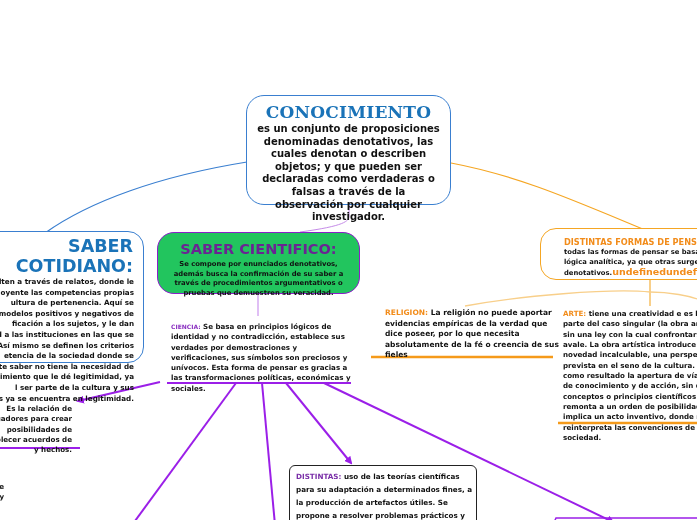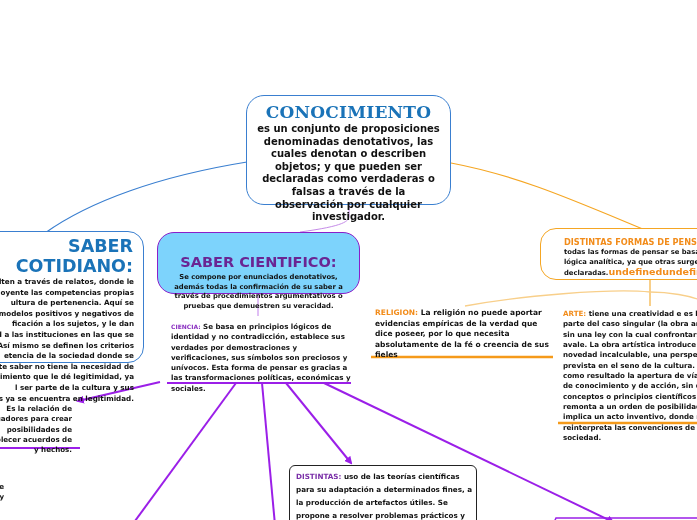--- a/index.html
+++ b/index.html
@@ -10,35 +10,35 @@
   .node { position:absolute; box-sizing:border-box; }
   .root { left:246px; top:79px; width:205px; height:110px; border:1.5px solid #3a7fd0; border-radius:18px;
           background:#fff; text-align:center; padding-top:6px; }
   .root .title { font-family:"DejaVu Serif","Liberation Serif",serif; font-weight:bold; font-size:17px; color:#1a73b8; letter-spacing:0.2px; line-height:20px; }
   .root .body { font-size:10px; font-weight:bold; line-height:12.6px; margin-top:1px; padding:0 10px; }
 
   .cot { left:-60px; top:215px; width:204px; height:132px; border:1.5px solid #3a7fd0; border-radius:16px; background:#fff; padding:4px 6px 0 8px; }
   .cot .title { font-weight:bold; font-size:17.5px; color:#1a73b8; text-align:right; line-height:20px; padding-right:4px; }
   .cot .body { font-size:7.2px; font-weight:bold; line-height:10.6px; text-align:right; padding-right:3px; margin-top:1px; white-space:nowrap; }
 
-  .cie { left:157px; top:216px; width:203px; height:62px; border:1.5px solid #8a1fc9; border-radius:17px; background:#7dd3fc; text-align:center; padding-top:21px; }
+  .cie { left:157px; top:216px; width:203px; height:62px; border:1.5px solid #8a1fc9; border-radius:17px; background:#22c55e; text-align:center; padding-top:8px; }
   .cie .title { font-weight:bold; font-size:14.5px; color:#6a2593; line-height:17px; }
   .cie .body { font-size:6.8px; font-weight:bold; line-height:9.6px; margin-top:2px; padding:0 6px; }
 
   .dis { left:540px; top:212px; width:200px; height:52px; border:1.5px solid #f5a623; border-radius:16px; background:#fff; padding:8px 0 0 23px; }
   .dis .title { font-weight:bold; font-size:8.2px; color:#f28c1a; white-space:nowrap; line-height:11px; }
   .dis .body { font-size:6.8px; font-weight:bold; line-height:9.6px; white-space:nowrap; }
   .dis .accent { color:#f28c1a; font-size:9.5px; }
 
   .plain { font-size:7.1px; font-weight:bold; line-height:10.3px; }
   .label-purple { color:#8a2fc0; font-size:6px; }
   .label-orange { color:#f28c1a; }
 
   .ciencia { left:171px; top:306px; width:182px; }
-  .religion { left:375px; top:292px; width:178px; font-size:7.5px; line-height:10.6px; }
+  .religion { left:385px; top:292px; width:178px; font-size:7.5px; line-height:10.6px; }
   .arte { left:563px; top:293px; width:200px; white-space:nowrap; font-size:7.1px; line-height:10.35px; }
   .rel-left { left:-60px; top:388px; width:132px; text-align:right; }
   .frag2 { left:-30px; top:466px; width:34px; text-align:right; }
 
   .tec { left:289px; top:449px; width:188px; height:80px; border:1.3px solid #222; border-radius:6px; background:#fff; padding:4px 0 0 6px; font-size:7.2px; font-weight:bold; line-height:13px; }
   .tec .label-purple { font-size:7.2px; color:#7a2fa8; }
 
   .clas { left:556px; top:507px; width:160px; font-family:"DejaVu Serif","Liberation Serif",serif; font-size:7px; font-weight:bold; white-space:nowrap; }
   .clas .lbl { color:#6a2593; }
 </style>
@@ -101,29 +101,29 @@
       <div>etencia de la sociedad donde se</div>
       <div>ste saber no tiene la necesidad de</div>
       <div>limiento que le dé legitimidad, ya</div>
       <div>l ser parte de la cultura y sus</div>
       <div>s ya se encuentra en legitimidad.</div>
     </div>
   </div>
 
   <div class="node cie">
     <div class="title">SABER CIENTIFICO:</div>
-    <div class="body">Se compone por enunciados denotativos, además todas la confirmación de su saber a través de procedimientos argumentativos o pruebas que demuestren su veracidad.</div>
+    <div class="body">Se compone por enunciados denotativos, además busca la confirmación de su saber a través de procedimientos argumentativos o pruebas que demuestren su veracidad.</div>
   </div>
 
   <div class="node dis">
     <div class="title">DISTINTAS FORMAS DE PENSAR:</div>
     <div class="body">
       <div>todas las formas de pensar se basan</div>
       <div>lógica analítica, ya que otras surgen</div>
-      <div><span>declaradas.</span><span class="accent">undefinedundefined</span></div>
+      <div><span>denotativos.</span><span class="accent">undefinedundefined</span></div>
     </div>
   </div>
 
   <div class="node plain ciencia">
     <span class="label-purple">CIENCIA:</span><span> Se basa en principios lógicos de identidad y no contradicción, establece sus verdades por demostraciones y verificaciones, sus símbolos son preciosos y unívocos. Esta forma de pensar es gracias a las transformaciones políticas, económicas y sociales.</span>
   </div>
 
   <div class="node plain religion">
     <span class="label-orange">RELIGION:</span><span> La religión no puede aportar evidencias empíricas de la verdad que dice poseer, por lo que necesita absolutamente de la fé o creencia de sus fieles</span>
   </div>

